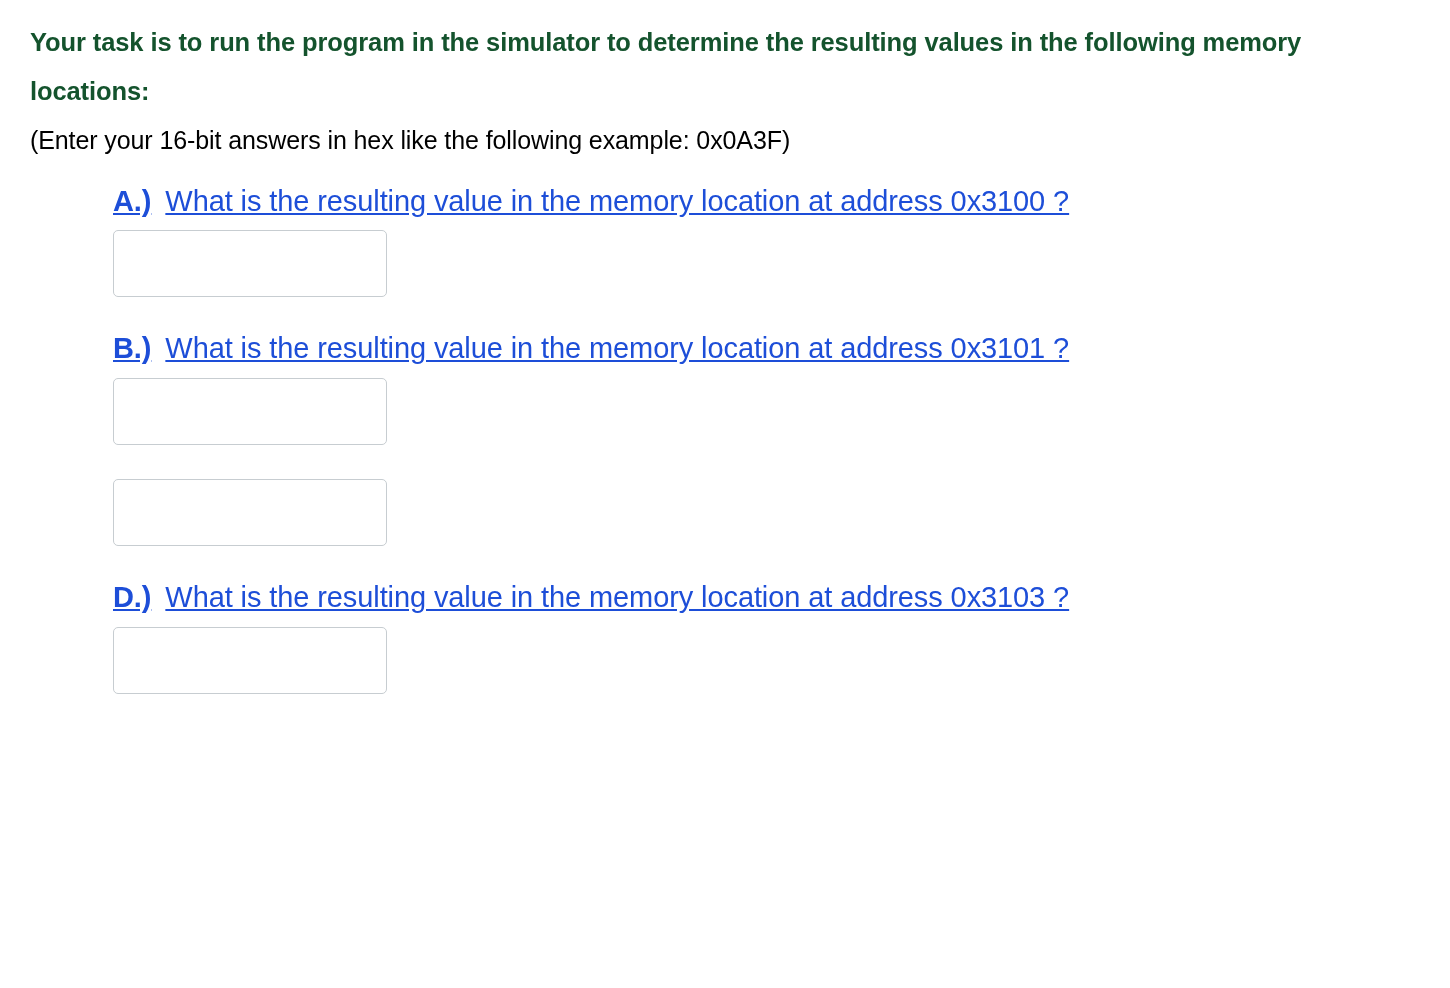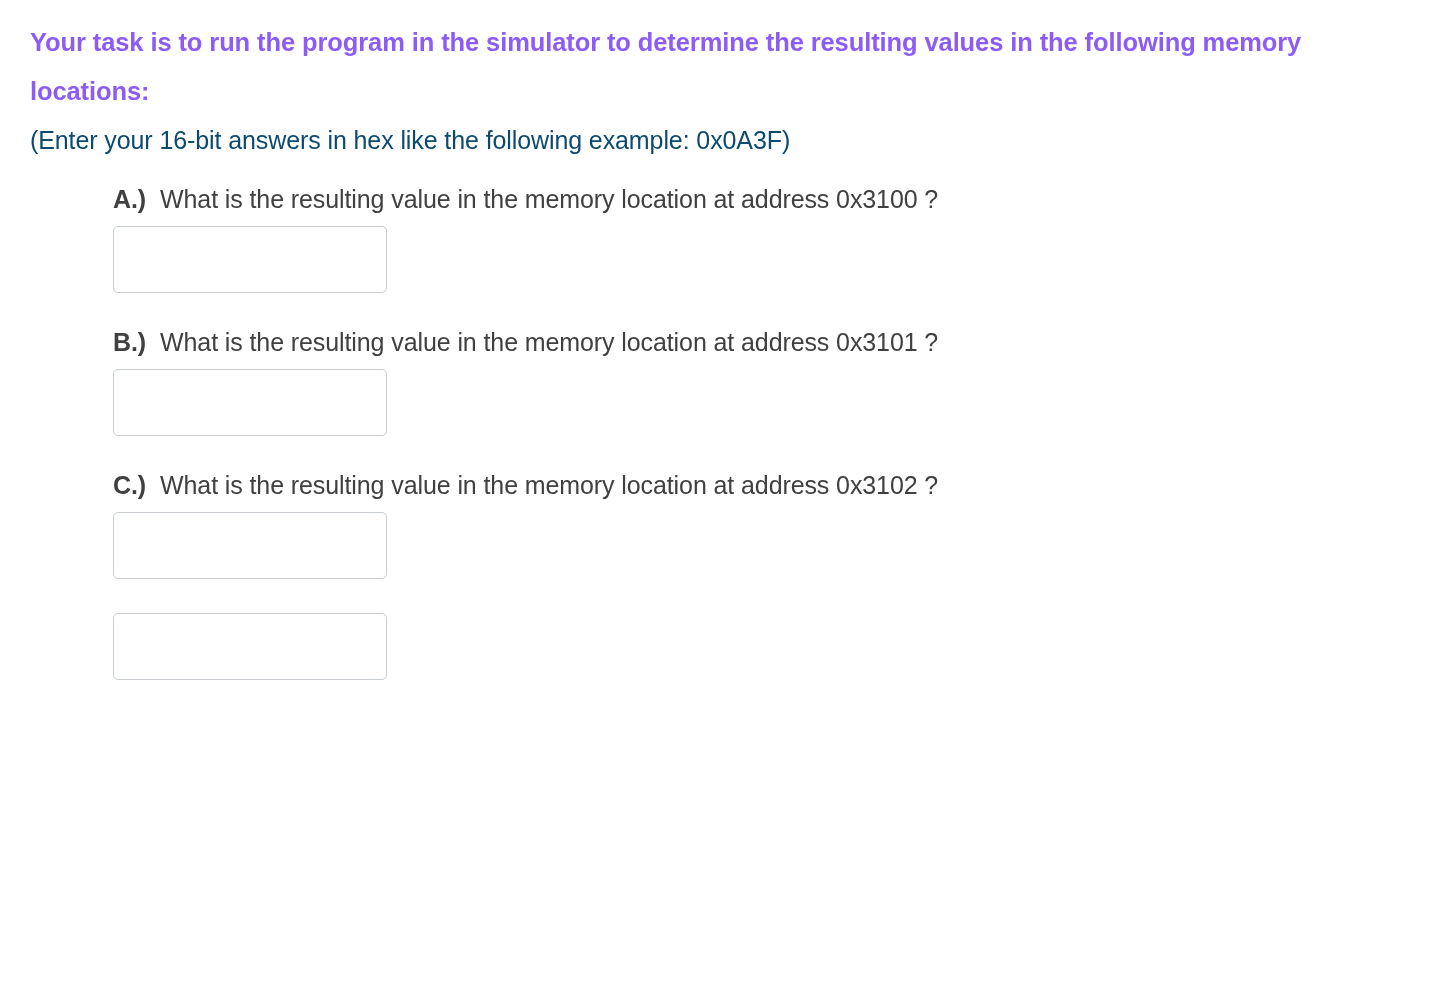--- a/index.html
+++ b/index.html
@@ -23,50 +23,51 @@
     box-sizing: border-box;
     padding: 18px 30px 0 30px;
   }
   .prompt-heading {
     font-size: 25.5px;
     font-weight: bold;
     line-height: 1.92;
     letter-spacing: -0.1px;
     margin: 0;
     max-width: 1380px;
-    color: #8b5cf6;
+    color: #14532d;
   }
   .prompt-subnote {
     font-size: 25px;
     font-weight: normal;
     line-height: 1.35;
     margin: 8px 0 0 0;
-    color: #0c4a6e;
+    color: #000000;
     letter-spacing: -0.1px;
   }
   .questions {
     margin: 26px 0 0 0;
     padding: 0;
     list-style: none;
   }
   .question-row {
     margin: 0 0 0 0;
     padding: 0;
   }
   .question-row + .question-row {
     margin-top: 34px;
   }
   .question-line {
     display: block;
-    font-size: 25px;
+    font-size: 29px;
     line-height: 1.2;
-    color: #404040;
+    color: #1d4ed8;
     letter-spacing: -0.1px;
     padding-left: 83px;
     white-space: nowrap;
+    text-decoration: underline;
   }
   .question-label {
     font-weight: bold;
     margin-right: 14px;
   }
   .question-text {
     font-weight: normal;
   }
   .answer-input {
     display: block;
@@ -106,25 +107,25 @@
     </li>
 
     <li class="question-row">
       <span class="question-line">
         <span class="question-label">B.)</span><span class="question-text">What is the resulting value in the memory location at address 0x3101 ?</span>
       </span>
       <input class="answer-input" type="text" value="" style="">
     </li>
 
     <li class="question-row">
-      <span class="question-line">
-        <span class="question-label">C.)</span><span class="question-text">What is the resulting value in the memory location at address 0x3102 ?</span>
-      </span>
       <input class="answer-input" type="text" value="" style="">
     </li>
 
     <li class="question-row">
+      <span class="question-line">
+        <span class="question-label">D.)</span><span class="question-text">What is the resulting value in the memory location at address 0x3103 ?</span>
+      </span>
       <input class="answer-input" type="text" value="" style="">
     </li>
 
 
   </ol>
 </div>
 
 </body></html>

